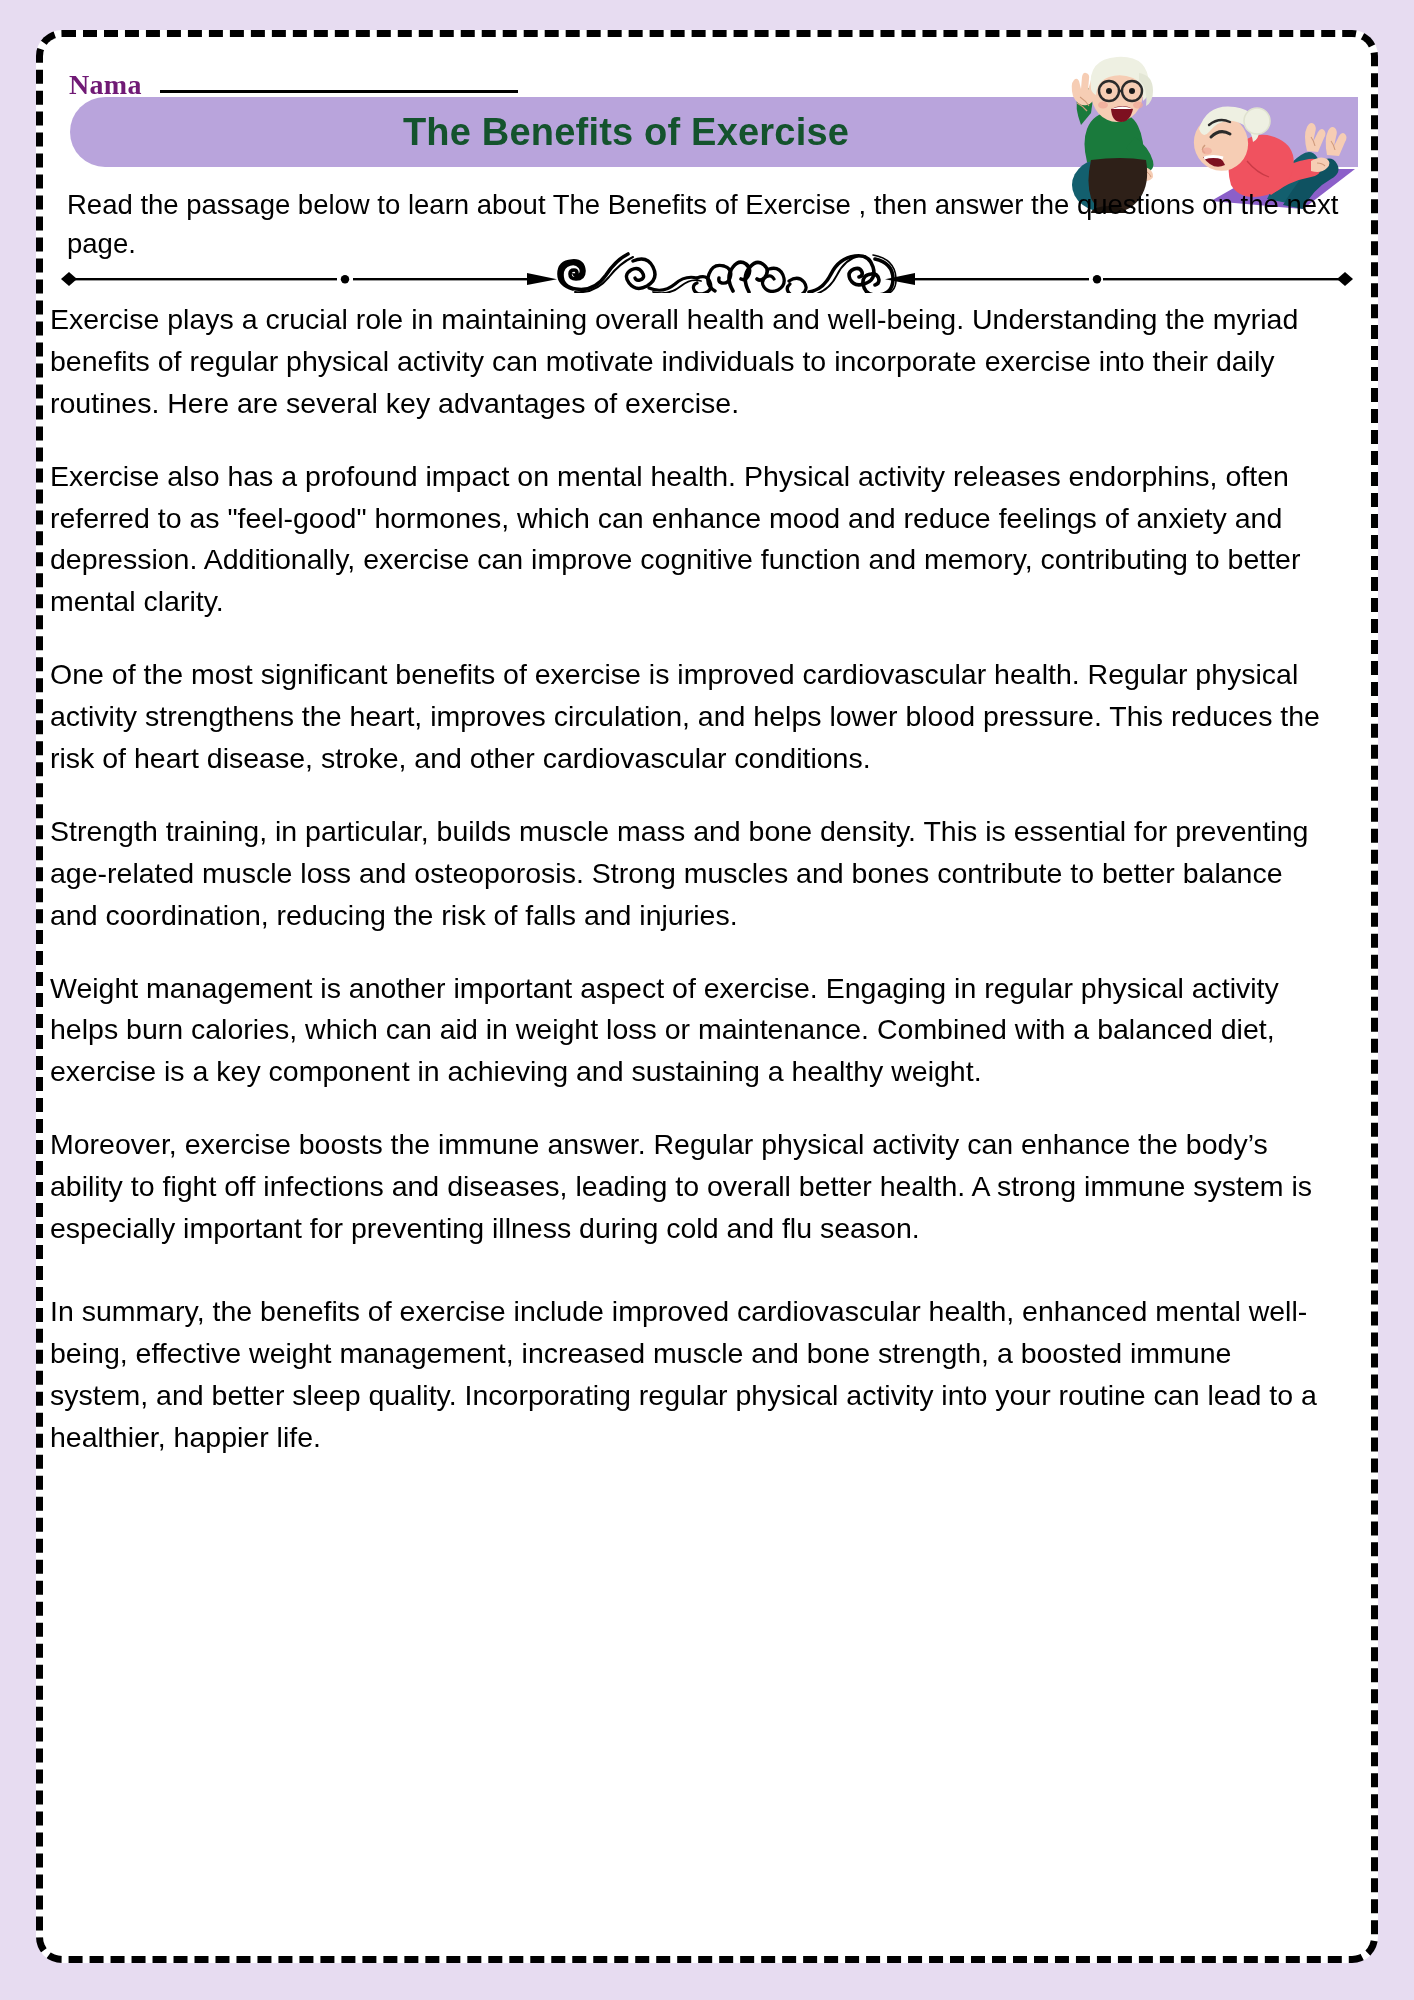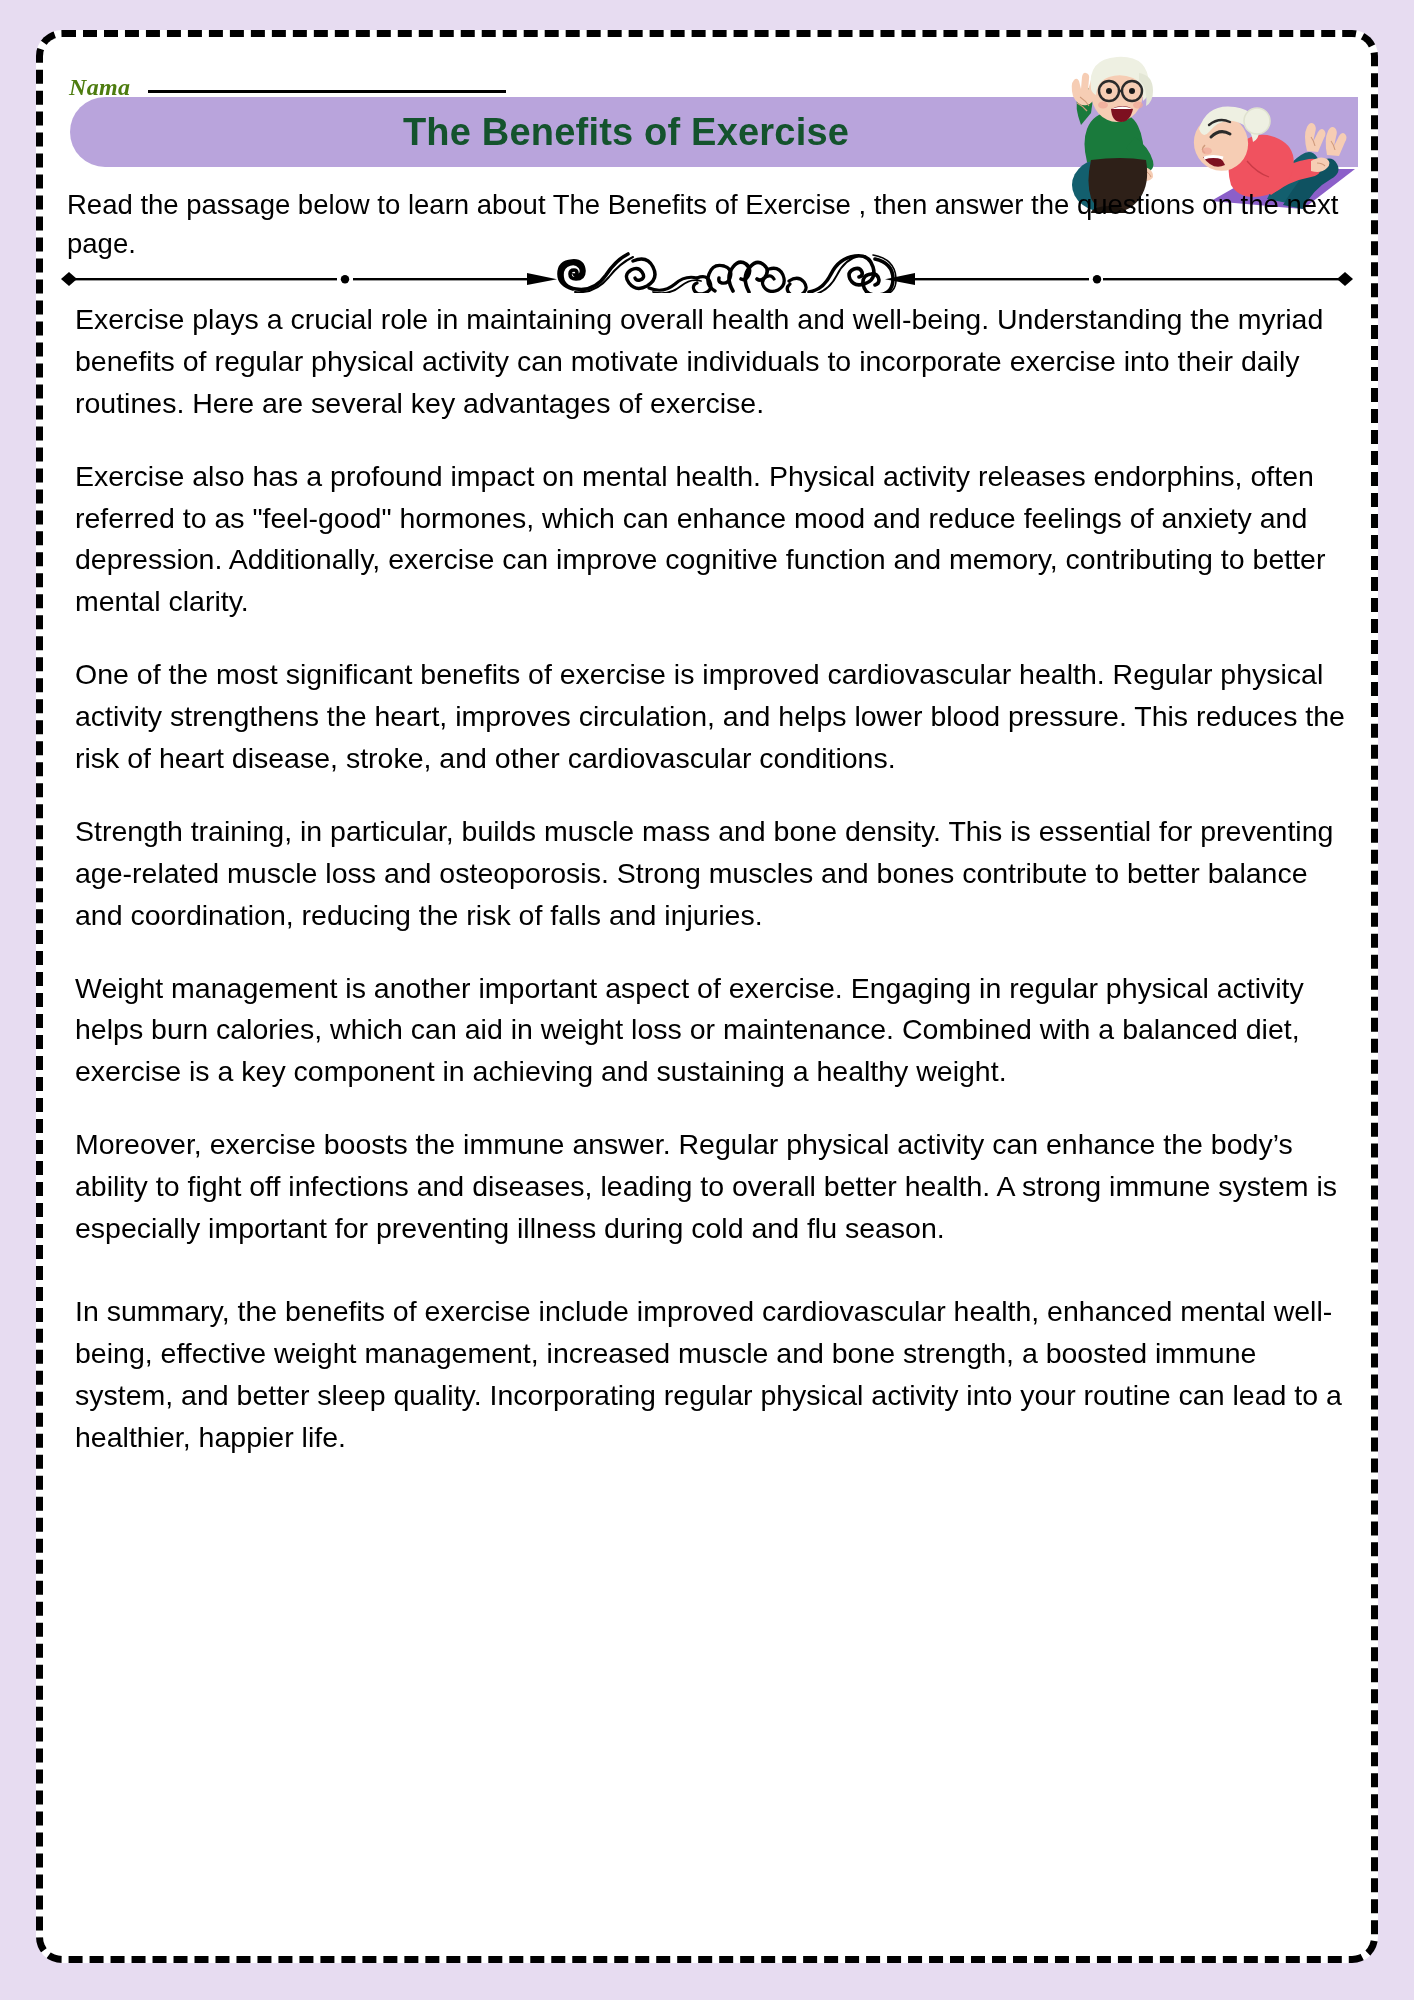--- a/index.html
+++ b/index.html
@@ -46,24 +46,23 @@
   .name-row {
     position: absolute;
     left: 26px;
     top: 10px;
     display: flex;
     align-items: flex-end;
     height: 52px;
   }
   .name-label {
     font-family: "Liberation Serif", serif;
-    font-style: italic;
     font-weight: 700;
-    font-size: 24px;
-    color: #4d7c0f;
+    font-size: 28px;
+    color: #701a75;
     line-height: 1;
     letter-spacing: 0.3px;
   }
   .name-line {
     width: 358px;
     height: 0;
     border-bottom: 3px solid #000;
     margin-left: 18px;
     margin-bottom: 6px;
   }
@@ -119,21 +118,21 @@
     position: absolute;
     left: 14px;
     top: 212px;
     width: 1300px;
     height: 44px;
   }
 
   
   .passage {
     position: absolute;
-    left: 32px;
+    left: 7px;
     top: 262px;
     width: 1278px;
   }
   .passage p {
     margin: 0 0 31px 0;
     font-family: "Liberation Sans Narrow", "Liberation Sans", sans-serif;
     font-size: 28.5px;
     line-height: 1.47;
     color: #000;
     text-align: left;

